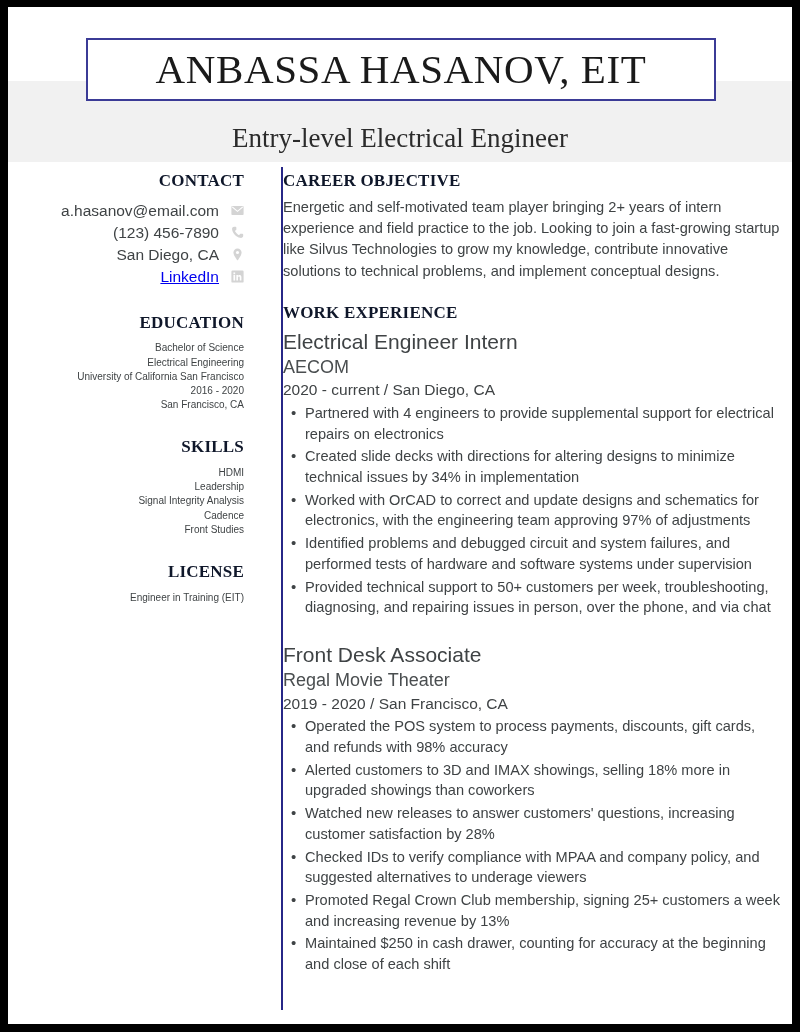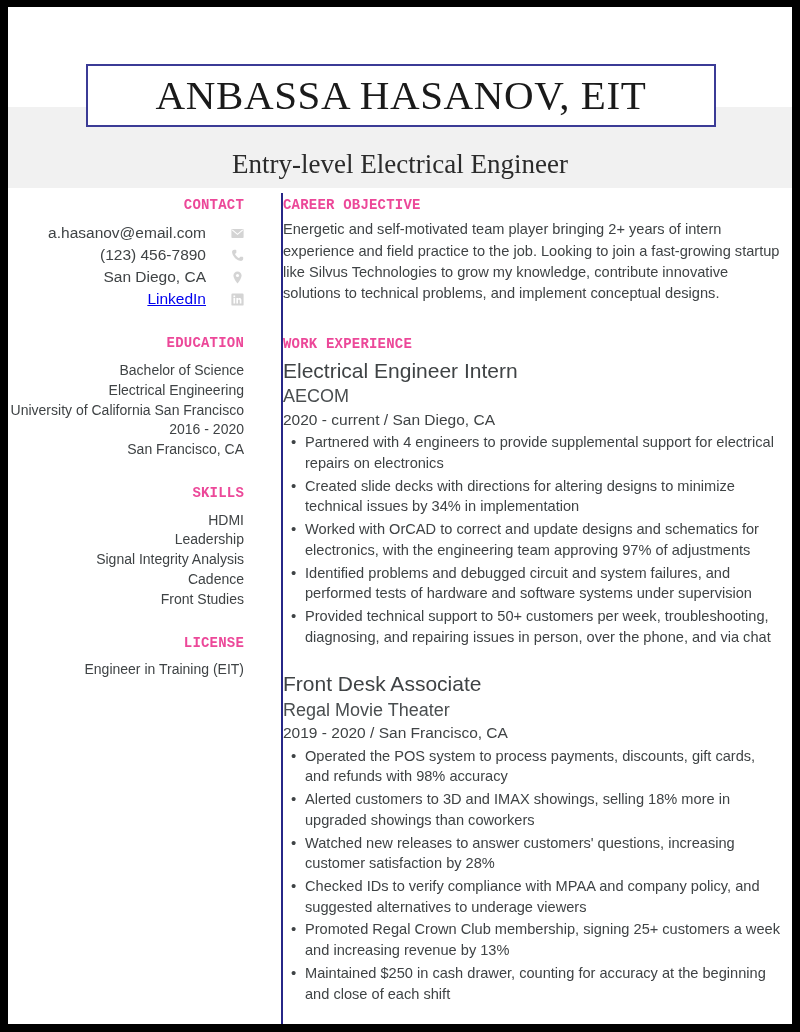--- a/index.html
+++ b/index.html
@@ -29,21 +29,20 @@
     height: 100%;
     background: #ffffff;
     box-sizing: border-box;
     overflow: hidden;
   }
 
   
   .header {
     position: relative;
     height: 155px;
-    margin-top: 26px;
   }
   .gray-band {
     position: absolute;
     left: 0;
     right: 0;
     top: 74px;
     height: 81px;
     background: #f1f1f1;
   }
   .name-box {
@@ -103,42 +102,42 @@
   }
   .main {
     width: 533px;
     box-sizing: border-box;
     padding-left: 24px;
     padding-right: 12px;
   }
 
   
   .sec-head {
-    font-family: Liberation Mono, monospace;
+    font-family: Liberation Serif, serif;
     font-weight: bold;
-    font-size: 14px;
-    color: #ec4899;
+    font-size: 17px;
+    color: #0f172a;
     letter-spacing: 0.2px;
     line-height: 1.1;
   }
   .sidebar .sec-head { margin-bottom: 9px; }
 
   .side-sec { margin-bottom: 26px; }
   .side-line {
-    font-size: 14px;
+    font-size: 10px;
     color: #3f4345;
     line-height: 1.42;
   }
 
   
   .contact-row {
     display: flex;
     align-items: center;
     justify-content: flex-end;
-    gap: 25px;
+    gap: 12px;
     line-height: 1.42;
   }
   .contact-row .ctext {
     font-size: 15.5px;
     color: #3f4345;
   }
   .ico {
     width: 13px;
     height: 13px;
     flex: 0 0 13px;
@@ -146,21 +145,21 @@
     color: #cfcfcf;
   }
   .ico svg { display: block; width: 13px; height: 13px; }
 
   
   .objective {
     font-size: 14.6px;
     color: #3f4345;
     line-height: 1.46;
     margin-top: 5px;
-    margin-bottom: 32px;
+    margin-bottom: 22px;
   }
   .main .sec-head { margin-bottom: 6px; }
 
   .job { margin-bottom: 10px; }
   .job-role {
     font-size: 21px;
     color: #3f4345;
     line-height: 1.25;
     font-weight: 400;
   }

